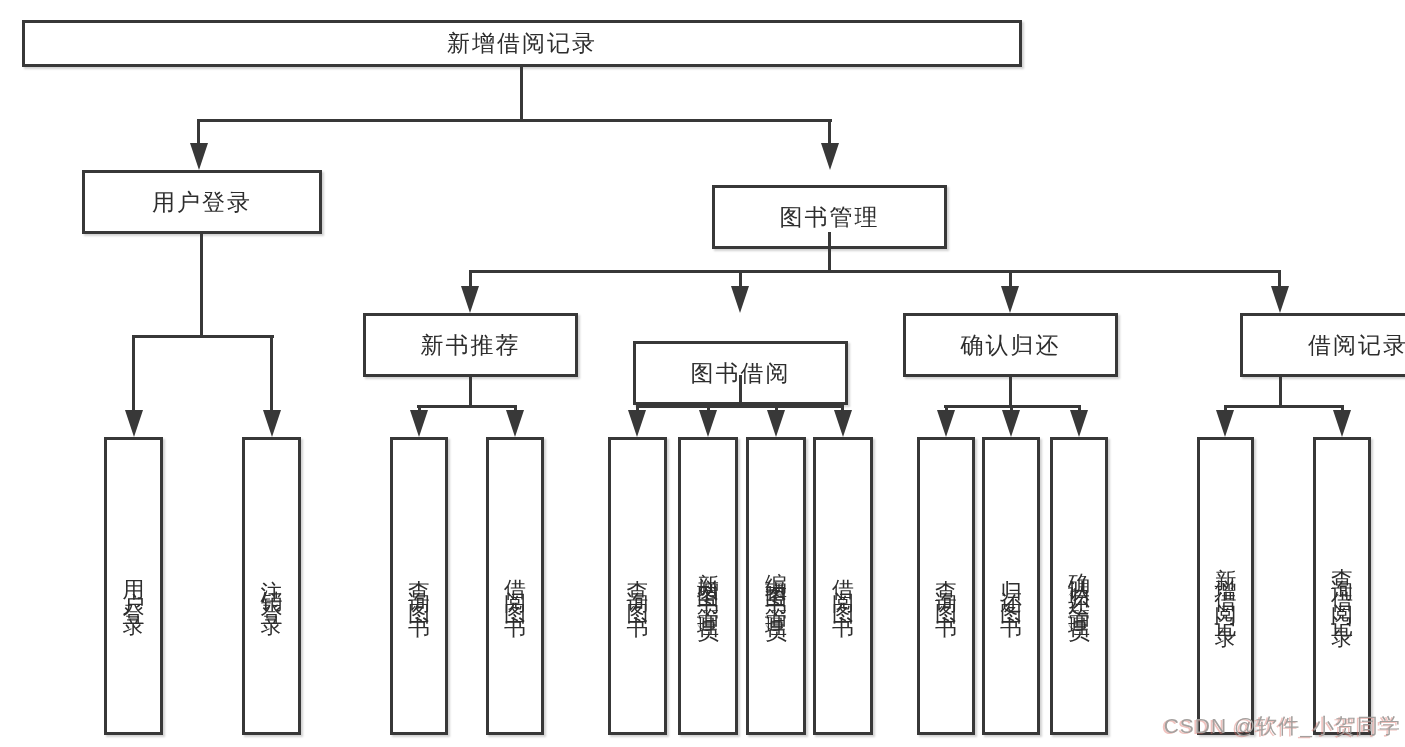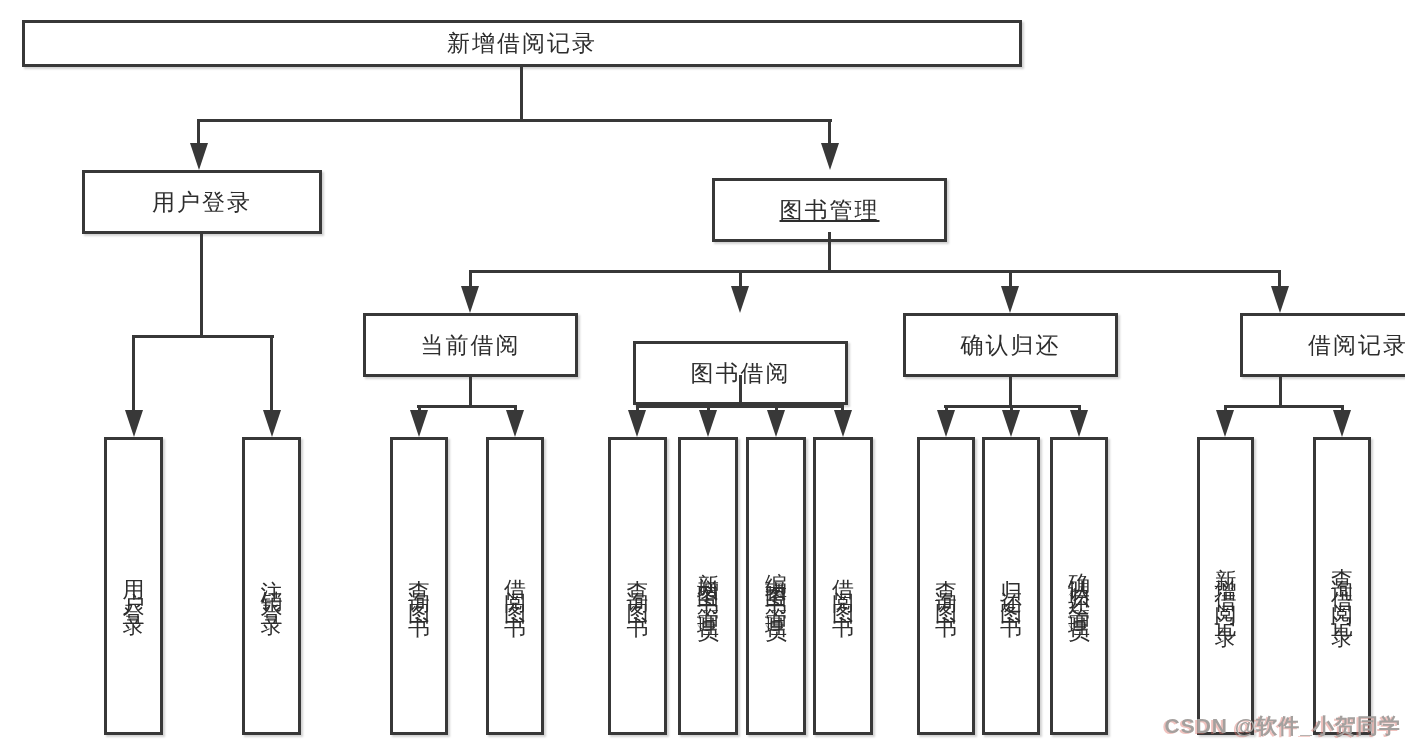--- a/index.html
+++ b/index.html
@@ -22,59 +22,58 @@
   .hline{position:absolute;height:3px;background:#383838;}
   .arrow{
     position:absolute;width:0;height:0;
     border-left:9px solid transparent;border-right:9px solid transparent;
     border-top:27px solid #383838;
   }
   .watermark{
     position:absolute;right:4px;bottom:7px;font-size:21px;letter-spacing:1px;
     color:#a4a09e;text-shadow:-2px 1px 0 rgba(222,120,110,0.45);
     white-space:nowrap;
-    font-weight:bold;
   }
 </style>
 </head>
 <body>
 
 <div id="canvas">
 
   <div class="node" style="left:22px;top:20px;width:1000px;height:47px;">新增借阅记录</div>
 
   <div class="vline" style="left:520px;top:66px;height:54px;"></div>
   <div class="hline" style="left:197px;top:119px;width:635px;"></div>
   <div class="vline" style="left:197px;top:119px;height:27px;"></div>
   <div class="arrow" style="left:190px;top:143px;"></div>
   <div class="vline" style="left:828px;top:119px;height:27px;"></div>
   <div class="arrow" style="left:821px;top:143px;"></div>
 
   <div class="node" style="left:82px;top:170px;width:240px;height:64px;">用户登录</div>
-  <div class="node" style="left:712px;top:178px;width:235px;height:64px;text-decoration:underline;">图书管理</div>
+  <div class="node" style="left:712px;top:185px;width:235px;height:64px;">图书管理</div>
 
   <div class="vline" style="left:200px;top:232px;height:105px;"></div>
   <div class="hline" style="left:132px;top:335px;width:142px;"></div>
   <div class="vline" style="left:132px;top:335px;height:77px;"></div>
   <div class="arrow" style="left:125px;top:410px;"></div>
   <div class="vline" style="left:270px;top:335px;height:77px;"></div>
   <div class="arrow" style="left:263px;top:410px;"></div>
 
   <div class="vline" style="left:828px;top:232px;height:41px;"></div>
   <div class="hline" style="left:469px;top:270px;width:812px;"></div>
   <div class="vline" style="left:469px;top:270px;height:19px;"></div>
   <div class="arrow" style="left:461px;top:286px;"></div>
   <div class="vline" style="left:739px;top:270px;height:19px;"></div>
   <div class="arrow" style="left:731px;top:286px;"></div>
   <div class="vline" style="left:1009px;top:270px;height:19px;"></div>
   <div class="arrow" style="left:1001px;top:286px;"></div>
   <div class="vline" style="left:1278px;top:270px;height:19px;"></div>
   <div class="arrow" style="left:1271px;top:286px;"></div>
 
-  <div class="node" style="left:363px;top:313px;width:215px;height:64px;">当前借阅</div>
+  <div class="node" style="left:363px;top:313px;width:215px;height:64px;">新书推荐</div>
   <div class="node" style="left:633px;top:313px;width:215px;height:64px;margin-top:28px;">图书借阅</div>
   <div class="node" style="left:903px;top:313px;width:215px;height:64px;">确认归还</div>
   <div class="node" style="left:1208px;top:313px;width:236px;height:64px;margin-left:32px;">借阅记录</div>
 
   <div class="vline" style="left:469px;top:375px;height:31px;"></div>
   <div class="hline" style="left:417px;top:405px;width:100px;"></div>
   <div class="vline" style="left:418px;top:405px;height:10px;"></div>
   <div class="arrow" style="left:410px;top:410px;"></div>
   <div class="vline" style="left:514px;top:405px;height:10px;"></div>
   <div class="arrow" style="left:506px;top:410px;"></div>

